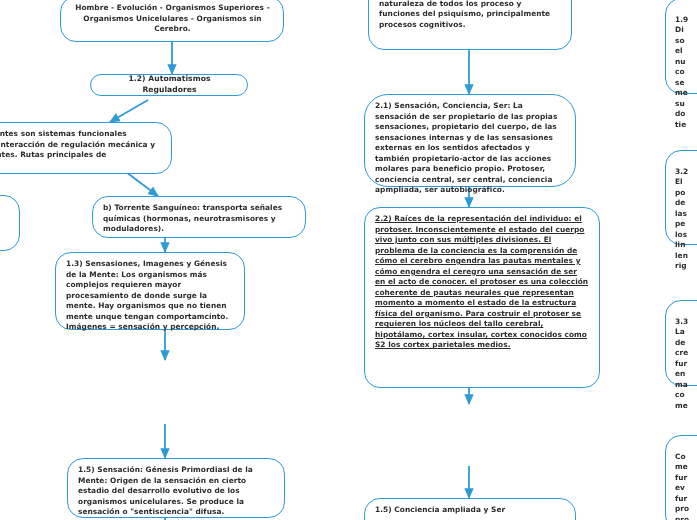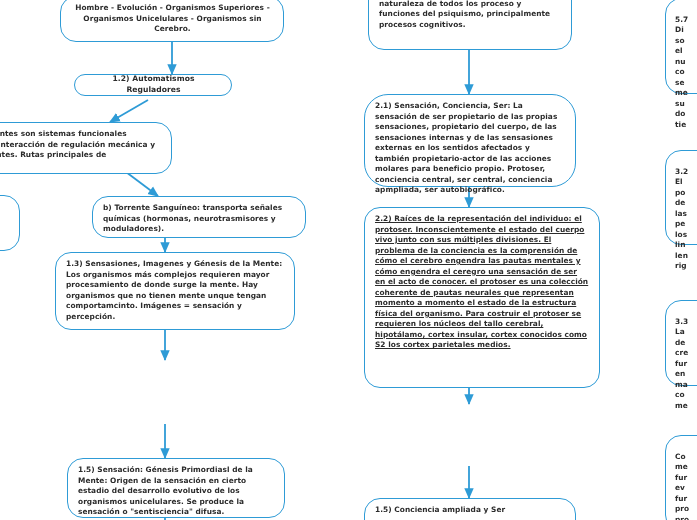--- a/index.html
+++ b/index.html
@@ -91,37 +91,37 @@
       <line x1="469" y1="388" x2="469" y2="404" marker-end="url(#arrow)"></line>
 
       <line x1="469" y1="466" x2="469" y2="498" marker-end="url(#arrow)"></line>
     </g>
   </svg>
 
   <div class="node centered" style="left:60px; top:-4px; width:224px; height:46px;">
     <span>Hombre - Evolución - Organismos Superiores - Organismos Unicelulares - Organismos sin Cerebro.</span>
   </div>
 
-  <div class="node centered tiny" style="left:74px; top:74px; width:158px; height:22px; font-size:7.6px;">
+  <div class="node centered tiny" style="left:90px; top:74px; width:158px; height:22px; font-size:7.6px;">
     <span>1.2) Automatismos Reguladores</span>
   </div>
 
   <div class="node" style="left:-88px; top:122px; width:260px; height:52px; padding-left:14px;">
     <span>Organismos vivientes son sistemas funcionales coordinados por interacción de regulación mecánica y factores emergentes. Rutas principales de interconexión.</span>
   </div>
 
   <div class="node empty" style="left:-24px; top:195px; width:44px; height:56px;">
     <span></span>
   </div>
 
   <div class="node" style="left:92px; top:196px; width:214px; height:42px;">
     <span>b) Torrente Sanguíneo: transporta señales químicas (hormonas, neurotrasmisores y moduladores).</span>
   </div>
 
-  <div class="node" style="left:55px; top:252px; width:240px; height:78px;">
+  <div class="node" style="left:55px; top:252px; width:190px; height:78px;">
     <span>1.3) Sensasiones, Imagenes y Génesis de la Mente: Los organismos más complejos requieren mayor procesamiento de donde surge la mente. Hay organismos que no tienen mente unque tengan comportamcinto. Imágenes = sensación y percepción.</span>
   </div>
 
 
   <div class="node" style="left:67px; top:458px; width:218px; height:60px;">
     <span>1.5) Sensación: Génesis Primordiasl de la Mente: Origen de la sensación en cierto estadio del desarrollo evolutivo de los organismos unicelulares. Se produce la sensación o "sentisciencia" difusa.</span>
   </div>
 
   <div class="node" style="left:368px; top:-44px; width:204px; height:94px; padding-top:10px;">
     <span>Descripción de la estructura ar pautas neurales que soportan la estructura sentiente. modula raices ontológicas, la naturaleza de todos los proceso y funciones del psiquismo, principalmente procesos cognitivos.</span>
@@ -134,21 +134,21 @@
   <div class="node" style="left:364px; top:207px; width:236px; height:181px;text-decoration:underline;">
     <span>2.2) Raíces de la representación del individuo: el protoser. Inconscientemente el estado del cuerpo vivo junto con sus múltiples divisiones. El problema de la conciencia es la comprensión de cómo el cerebro engendra las pautas mentales y cómo engendra el ceregro una sensación de ser en el acto de conocer. el protoser es una colección coherente de pautas neurales que representan momento a momento el estado de la estructura física del organismo. Para costruir el protoser se requieren los núcleos del tallo cerebral, hipotálamo, cortex insular, cortex conocidos como S2 los cortex parietales medios.</span>
   </div>
 
 
   <div class="node" style="left:364px; top:498px; width:212px; height:44px;">
     <span>1.5) Conciencia ampliada y Ser</span>
   </div>
 
   <div class="node clipped" style="left:665px; top:-2px; width:200px; height:96px; white-space:pre-line; padding:5px 9px;">
-    <span>5.7
+    <span>1.9
 Di
 so
 el
 nu
 co
 se
 me
 su
 do
 tie</span>

